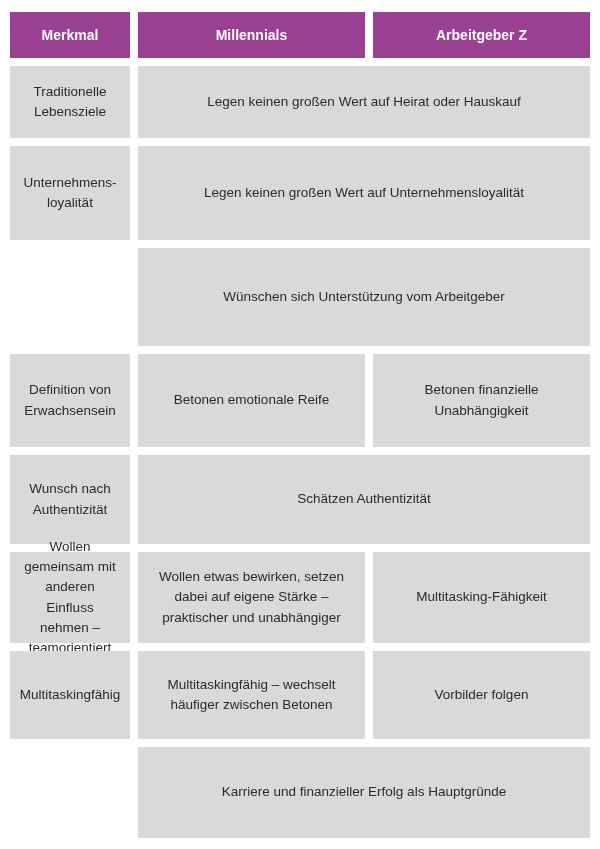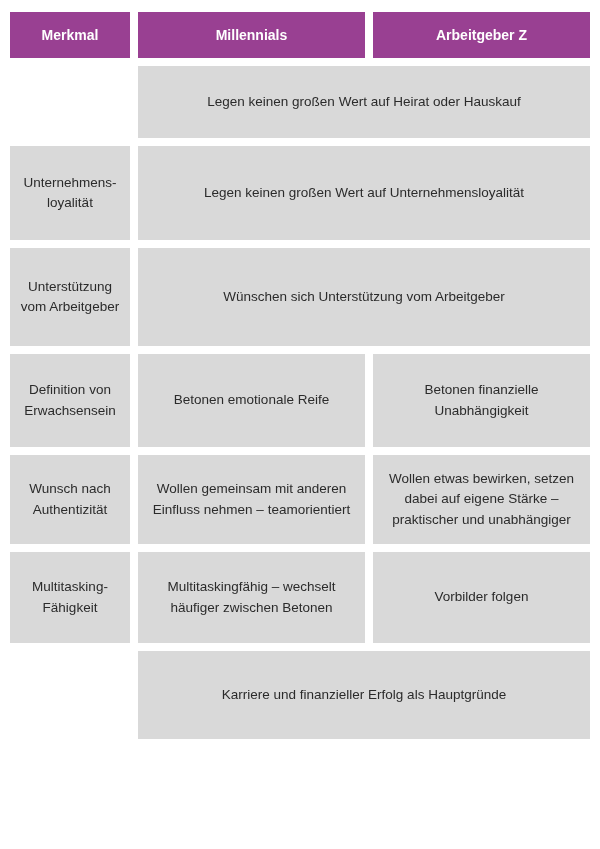--- a/index.html
+++ b/index.html
@@ -55,37 +55,39 @@
 </head>
 <body>
 
 <div class="page">
   <div class="table-grid">
 
     <div class="hcell">Merkmal</div>
     <div class="hcell">Millennials</div>
     <div class="hcell">Arbeitgeber Z</div>
 
+    <div class="cell c1">Traditionelle Lebensziele</div>
     <div class="cell span2">Legen keinen großen Wert auf Heirat oder Hauskauf</div>
 
     <div class="cell c1">Unternehmens-loyalität</div>
     <div class="cell span2">Legen keinen großen Wert auf Unternehmensloyalität</div>
 
-    <div class="cell c1">Unterstützung vom Arbeitgeber</div>
     <div class="cell span2">Wünschen sich Unterstützung vom Arbeitgeber</div>
 
     <div class="cell c1">Definition von Erwachsensein</div>
     <div class="cell">Betonen emotionale Reife</div>
     <div class="cell">Betonen finanzielle Unabhängigkeit</div>
 
     <div class="cell c1">Wunsch nach Authentizität</div>
+    <div class="cell span2">Schätzen Authentizität</div>
 
     <div class="cell">Wollen gemeinsam mit anderen Einfluss nehmen – teamorientiert</div>
     <div class="cell">Wollen etwas bewirken, setzen dabei auf eigene Stärke – praktischer und unabhängiger</div>
 
     <div class="cell c1">Multitasking-Fähigkeit</div>
+    <div class="cell">Multitaskingfähig</div>
     <div class="cell">Multitaskingfähig – wechselt häufiger zwischen Betonen</div>
 
     <div class="cell c1">Vorbilder folgen</div>
     <div class="cell span2">Karriere und finanzieller Erfolg als Hauptgründe</div>
 
   </div>
 </div>
 
 </body></html>

